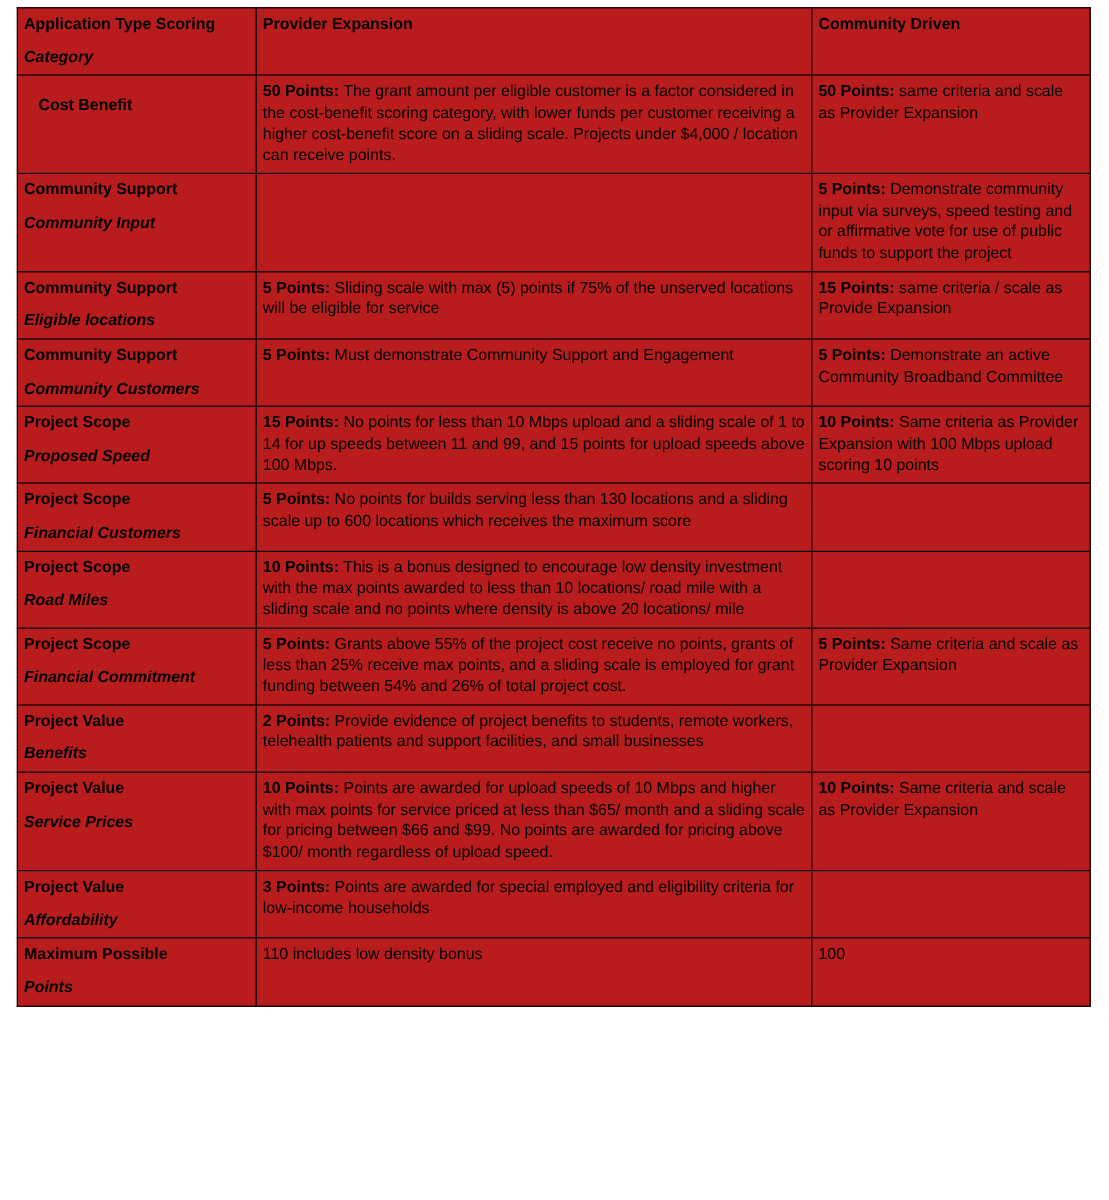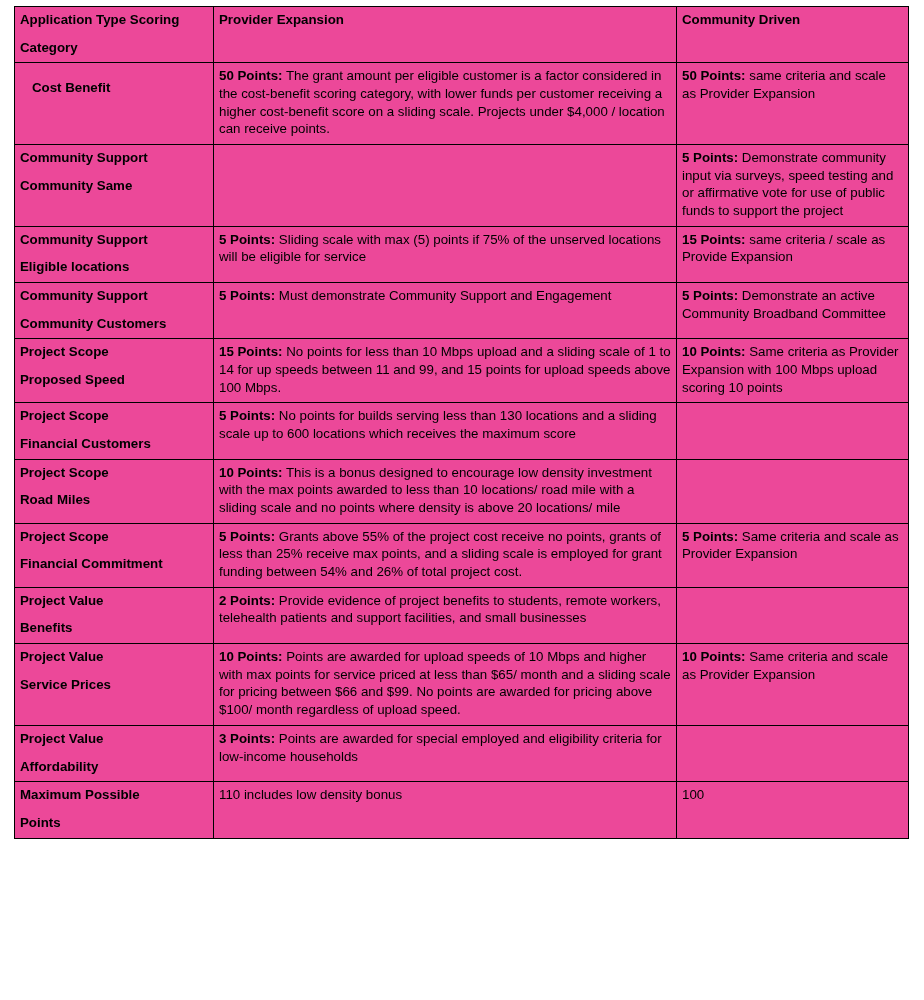--- a/index.html
+++ b/index.html
@@ -21,21 +21,21 @@
     background: #ffffff;
     box-sizing: border-box;
   }
   .scoring-table {
     position: absolute;
     left: 14px;
     top: 6px;
     width: 894px;
     border-collapse: collapse;
     table-layout: fixed;
-    background: #ec4899;
+    background: #b91c1c;
   }
   .scoring-table col.c-category { width: 199px; }
   .scoring-table col.c-provider { width: 463px; }
   .scoring-table col.c-community { width: 232px; }
 
   .scoring-table td,
   .scoring-table th {
     border: 1.6px solid #000000;
     vertical-align: top;
     padding: 4px 5px 6px 5px;
@@ -51,20 +51,21 @@
   .cat-cell {
     font-weight: bold;
   }
   .cat-line-1 {
     display: block;
     margin: 0 0 10px 0;
   }
   .cat-line-2 {
     display: block;
     margin: 0;
+    font-style: italic;
   }
   .cat-single {
     display: block;
     margin: 12px;
   }
   .pts {
     font-weight: bold;
   }
   .body-text {
     font-weight: normal;
@@ -99,21 +100,21 @@
         <tr>
           <td class="cat-cell">
             <span class="cat-single">Cost Benefit</span>
           </td>
           <td><span class="pts">50 Points:</span><span class="body-text"> The grant amount per eligible customer is a factor considered in the cost-benefit scoring category, with lower funds per customer receiving a higher cost-benefit score on a sliding scale. Projects under $4,000 / location can receive points.</span></td>
           <td><span class="pts">50 Points:</span><span class="body-text"> same criteria and scale as Provider Expansion</span></td>
         </tr>
         <tr>
           <td class="cat-cell">
             <span class="cat-line-1">Community Support</span>
-            <span class="cat-line-2">Community Same</span>
+            <span class="cat-line-2">Community Input</span>
           </td>
           <td class="empty-cell"></td>
           <td><span class="pts">5 Points:</span><span class="body-text"> Demonstrate community input via surveys, speed testing and or affirmative vote for use of public funds to support the project</span></td>
         </tr>
         <tr>
           <td class="cat-cell">
             <span class="cat-line-1">Community Support</span>
             <span class="cat-line-2">Eligible locations</span>
           </td>
           <td><span class="pts">5 Points:</span><span class="body-text"> Sliding scale with max (5) points if 75% of the unserved locations will be eligible for service</span></td>

